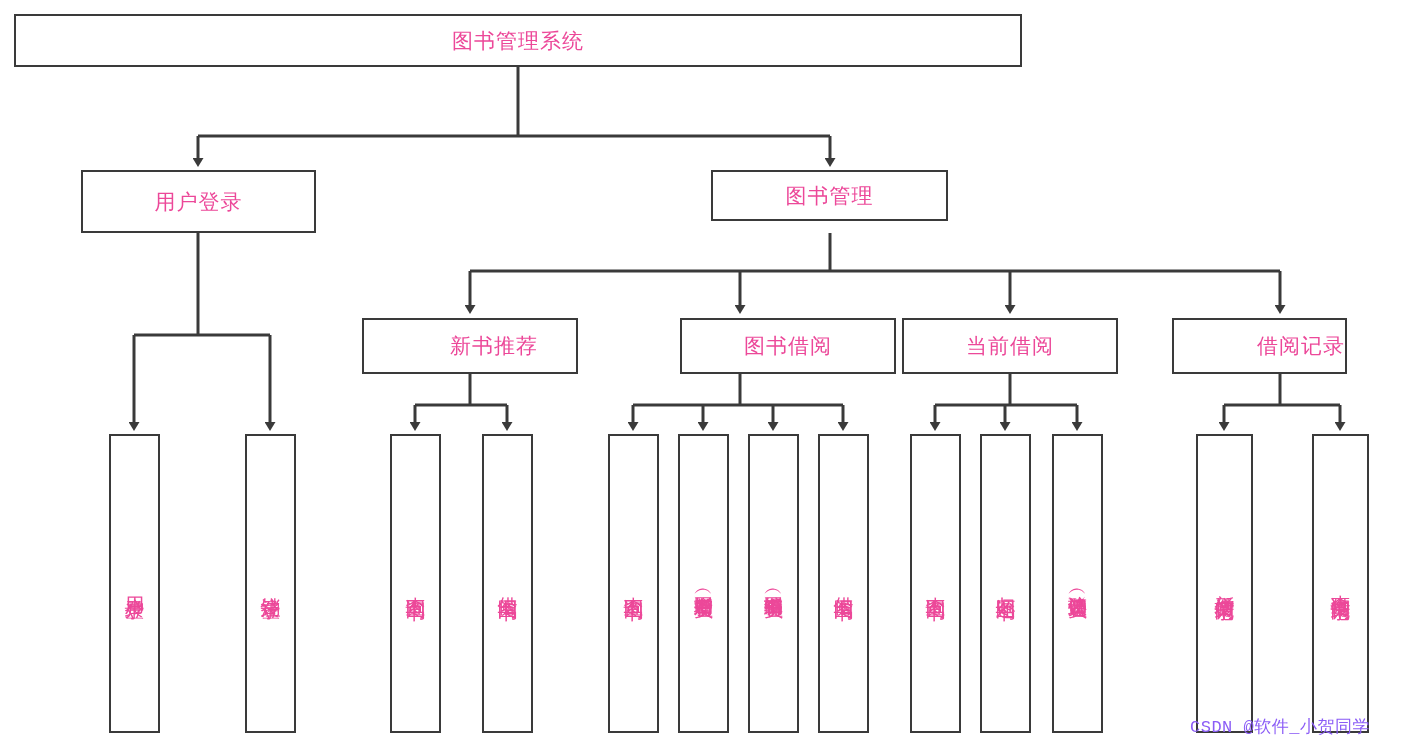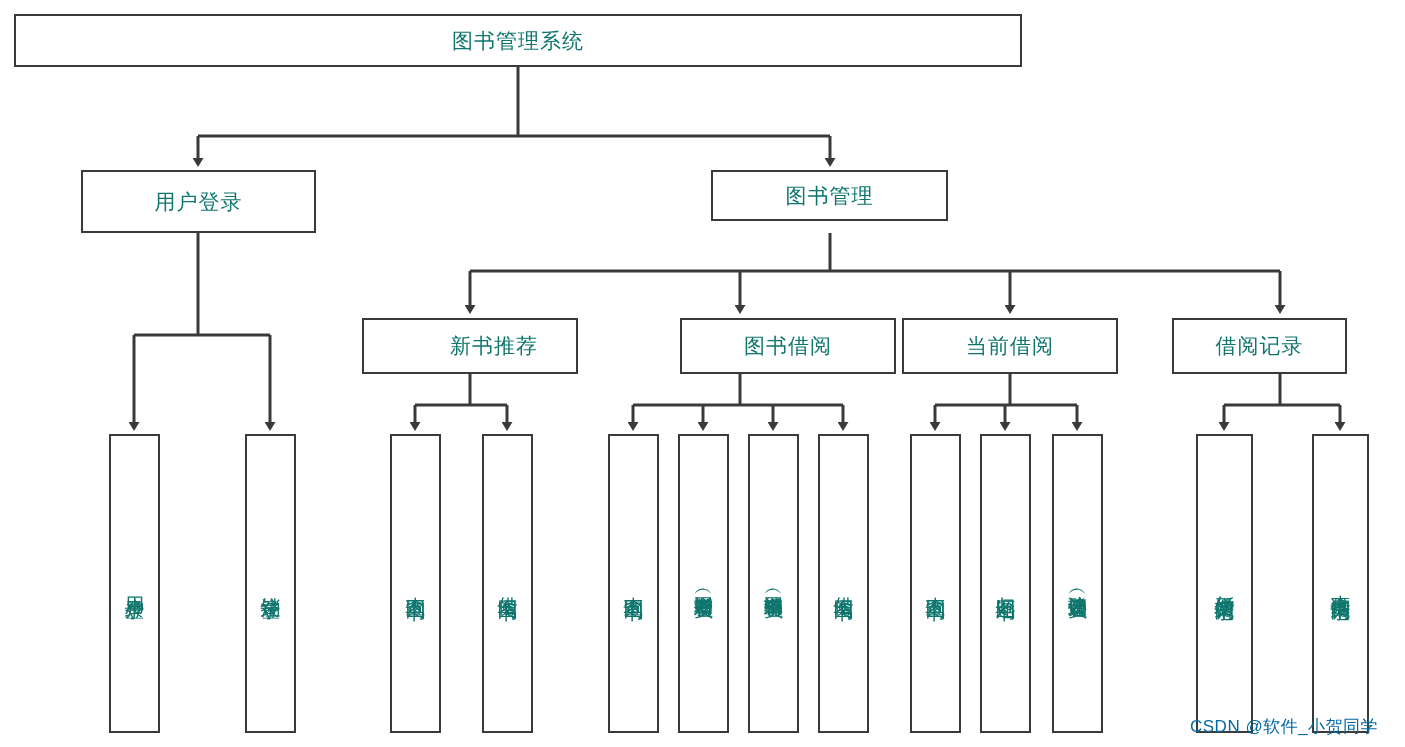--- a/index.html
+++ b/index.html
@@ -26,21 +26,21 @@
     pointer-events: none;
   }
   .node {
     position: absolute;
     box-sizing: border-box;
     border: 2px solid #3a3a3a;
     background: #ffffff;
     display: flex;
     align-items: center;
     justify-content: center;
-    color: #0f766e;
+    color: #ec4899;
   }
   .node.horiz {
     font-size: 21px;
     letter-spacing: 1px;
   }
   .node.vert {
     writing-mode: vertical-rl;
     text-orientation: upright;
     font-size: 20px;
     line-height: 1.06;
@@ -50,24 +50,25 @@
   }
   .node.vert.tight {
     font-size: 19px;
     letter-spacing: 0.5px;
   }
   .node-label {
     display: block;
   }
   .watermark {
     position: absolute;
-    color: #0369a1;
+    color: #8b5cf6;
     font-size: 17px;
     white-space: nowrap;
     letter-spacing: 0.5px;
+    font-family: Liberation Mono, monospace;
   }
 </style>
 </head>
 <body>
 
 <div id="canvas">
 
   <svg class="wires" viewBox="0 0 1405 747">
     <defs>
       <marker id="arrow" markerWidth="10" markerHeight="11" refX="2" refY="5.5" orient="auto" markerUnits="userSpaceOnUse">
@@ -131,21 +132,21 @@
 
   <div class="node horiz" style="left:362px; top:318px; width:216px; height:56px;padding-left:48px;">
     <span class="node-label">新书推荐</span>
   </div>
   <div class="node horiz" style="left:632px; top:318px; width:216px; height:56px;margin-left:48px;">
     <span class="node-label">图书借阅</span>
   </div>
   <div class="node horiz" style="left:902px; top:318px; width:216px; height:56px;">
     <span class="node-label">当前借阅</span>
   </div>
-  <div class="node horiz" style="left:1172px; top:318px; width:175px; height:56px;">
+  <div class="node horiz" style="left:1172px; top:318px; width:175px; height:56px;justify-content:flex-end;">
     <span class="node-label">借阅记录</span>
   </div>
 
   <div class="node vert" style="left:109px; top:434px; width:51px; height:299px;">
     <span class="node-label">用户登录</span>
   </div>
   <div class="node vert" style="left:245px; top:434px; width:51px; height:299px;">
     <span class="node-label">注销登录</span>
   </div>
 

